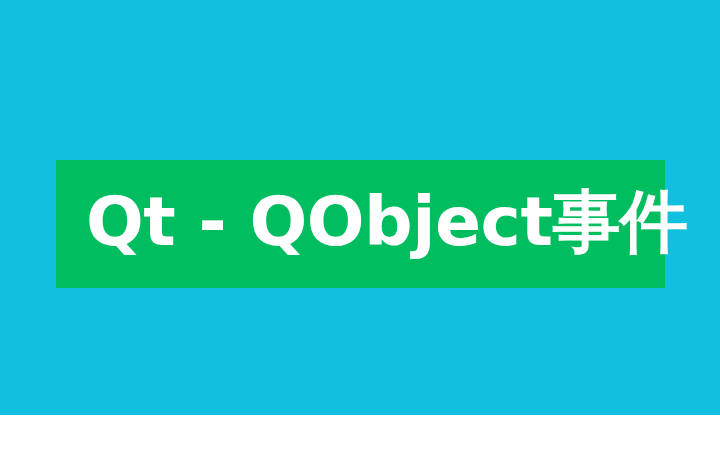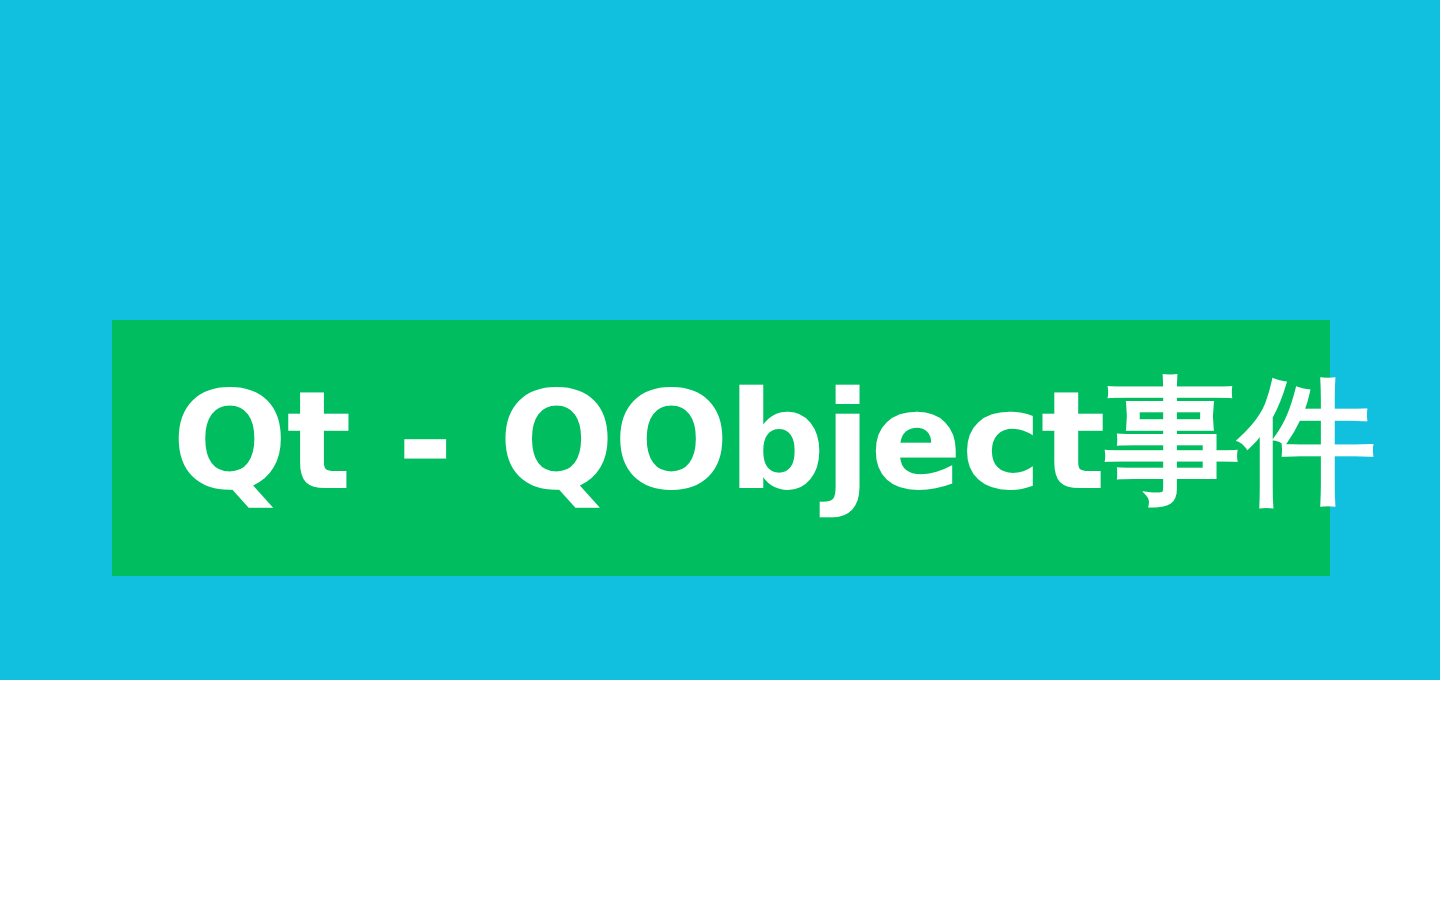--- a/index.html
+++ b/index.html
@@ -48,21 +48,21 @@
     white-space: nowrap;
     -webkit-font-smoothing: antialiased;
     margin: 0;
     padding: 0;
     transform: translateY(-2px);
   }
 </style>
 </head>
 <body>
 
-<div class="cover-canvas" style="background: rgb(17, 192, 222); width: 720px; height: 340px;">
+<div class="cover-canvas" style="background: rgb(17, 192, 222); width: 720px; height: 415px;">
 
   <div class="title-banner" style="background: rgb(0, 189, 96); left: 56px; top: 160px; width: 609px; height: 128px;">
 
     <h1 class="title-text" style="font-size: 68px; color: rgb(255, 255, 255);">Qt - QObject事件</h1>
 
   </div>
 
 </div>
 
 </body></html>

